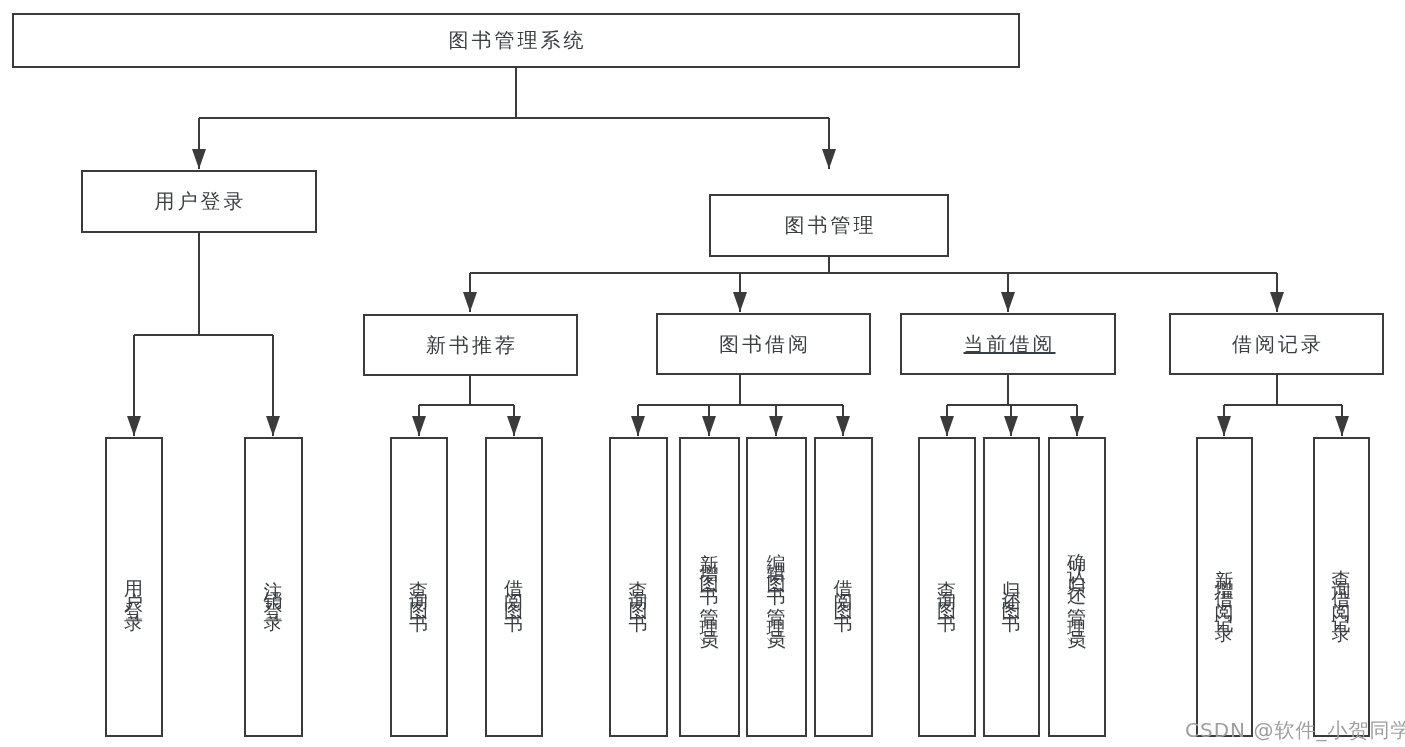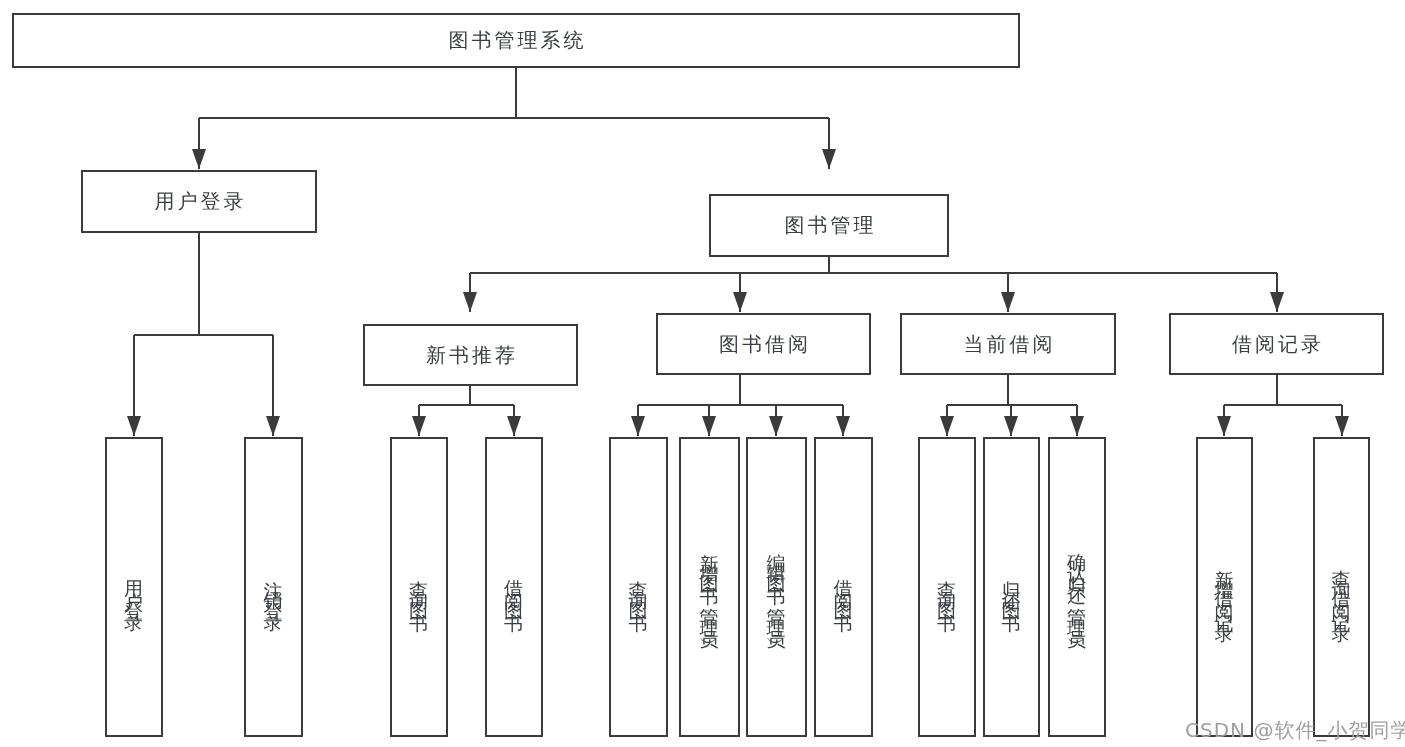--- a/index.html
+++ b/index.html
@@ -99,27 +99,27 @@
     <span>图书管理系统</span>
   </div>
 
   <div class="node h-node" style="left:81px; top:170px; width:236px; height:63px;">
     <span>用户登录</span>
   </div>
   <div class="node h-node" style="left:709px; top:170px; width:240px; height:63px;margin-top:24px;">
     <span>图书管理</span>
   </div>
 
-  <div class="node h-node" style="left:363px; top:324px; width:215px; height:62px;">
+  <div class="node h-node" style="left:363px; top:314px; width:215px; height:62px;">
     <span>新书推荐</span>
   </div>
   <div class="node h-node" style="left:632px; top:313px; width:215px; height:62px;margin-left:24px;">
     <span>图书借阅</span>
   </div>
-  <div class="node h-node" style="left:900px; top:313px; width:216px; height:62px;">
+  <div class="node h-node" style="left:900px; top:313px; width:216px; height:62px;text-decoration:underline;">
     <span>当前借阅</span>
   </div>
   <div class="node h-node" style="left:1169px; top:313px; width:215px; height:62px;">
     <span>借阅记录</span>
   </div>
 
   <div class="node v-node" style="left:105px; top:437px; width:58px; height:300px;">
     <span>用户登录</span>
   </div>
   <div class="node v-node" style="left:244px; top:437px; width:59px; height:300px;">

